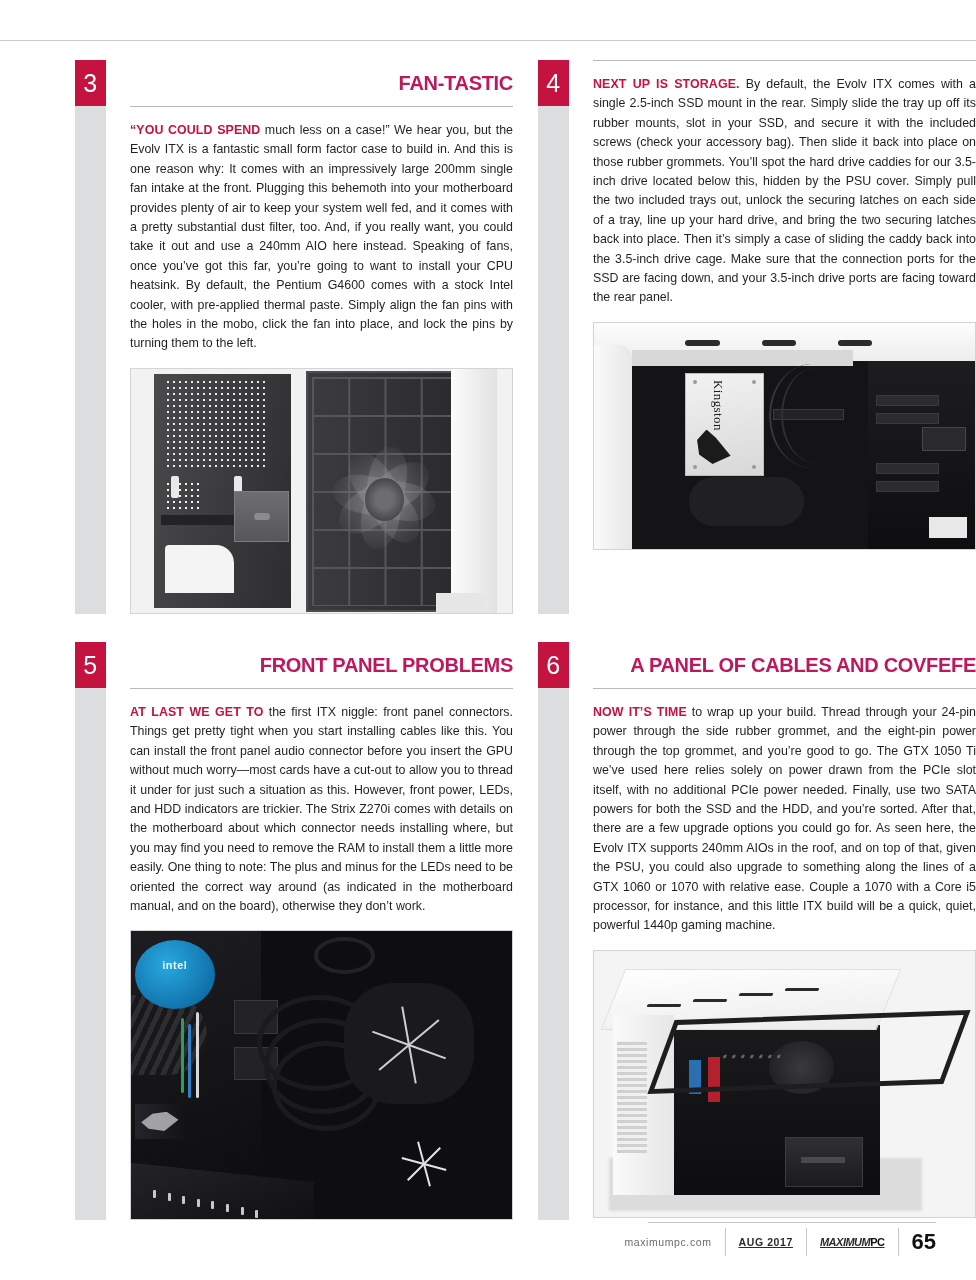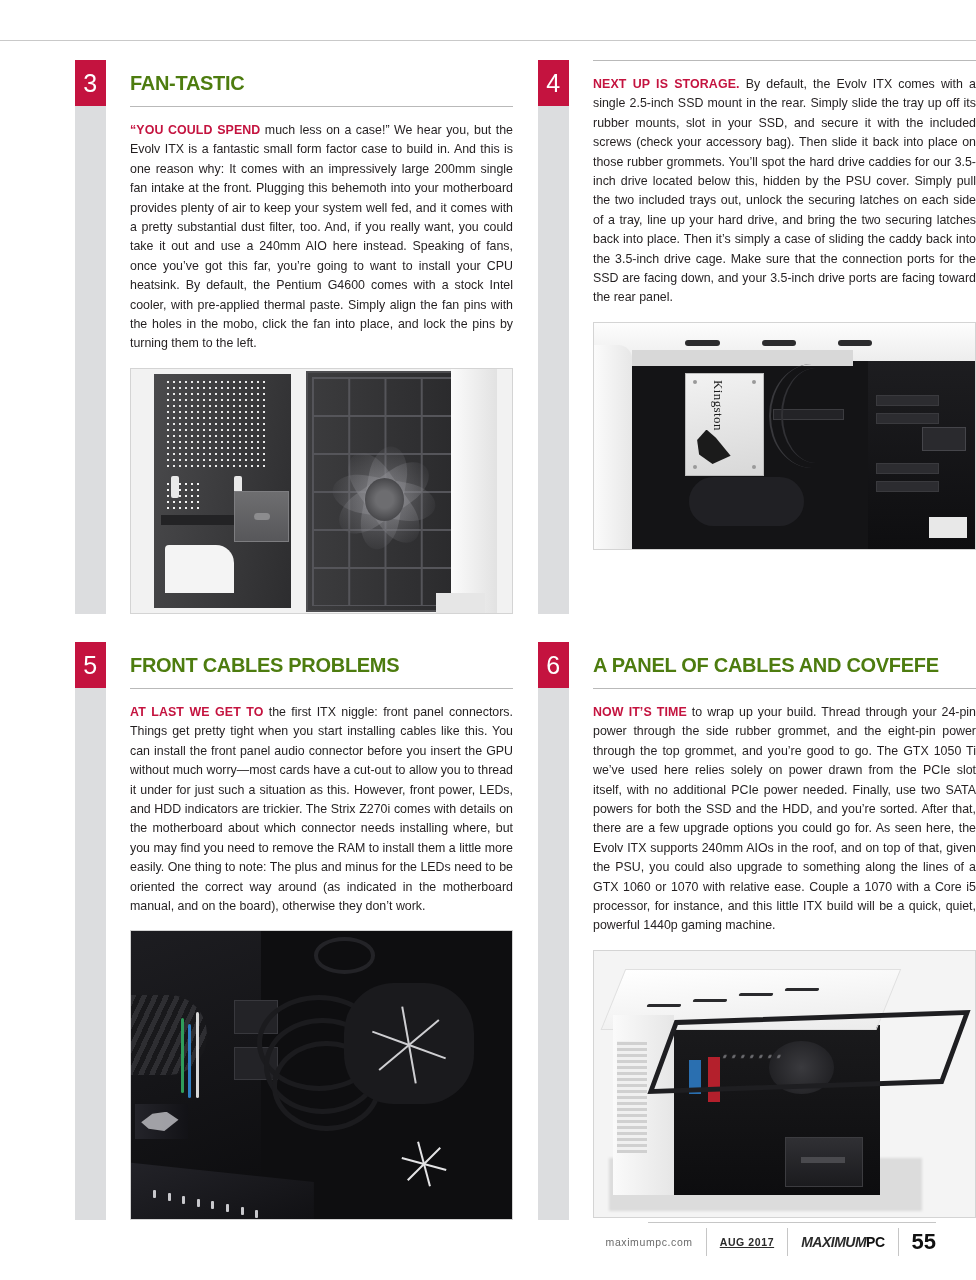--- a/index.html
+++ b/index.html
@@ -82,23 +82,24 @@
     box-sizing: border-box;
   }
 
   .sec-title {
     margin: 0;
     font-size: 20px;
     font-weight: bold;
     letter-spacing: -0.3px;
     line-height: 46px;
     height: 46px;
-    color: #4d7c0f;
+    color: #be185d;
     font-family: "Liberation Sans", sans-serif;
     white-space: nowrap;
+    text-align: right;
   }
 
   .title-rule {
     height: 1px;
     background: #b9b9b9;
     margin-bottom: 14px;
   }
 
   .body-text {
     font-size: 12.4px;
@@ -325,25 +326,26 @@
     padding: 0 13px;
     font-size: 10.5px;
     color: #6b6b6b;
     letter-spacing: .6px;
     border-right: 1px solid #c6c6c6;
     line-height: 28px;
     white-space: nowrap;
   }
   .f-cell.date { color: #2b2b2b; font-weight: bold; text-decoration: underline; }
   .f-cell.logo {
-    font-size: 14px;
+    font-size: 11px;
     font-weight: bold;
     font-style: italic;
     color: #2b2b2b;
     letter-spacing: -0.5px;
+    text-decoration: underline;
   }
   .f-cell.logo .pc { color:#111; font-style:normal; }
   .f-page {
     padding-left: 13px;
     font-size: 22px;
     font-weight: bold;
     color: #111111;
     line-height: 28px;
   }
 </style>
@@ -442,28 +444,31 @@
     </div>
 
     <div class="row" style="margin-top:28px;">
 
       <div class="section left">
         <div class="rail">
           <div class="num-tab">5</div>
           <div class="rail-strip"></div>
         </div>
         <div class="content">
-          <h2 class="sec-title">FRONT CABLES PROBLEMS</h2>
+          <h2 class="sec-title">FRONT PANEL PROBLEMS</h2>
           <div class="title-rule"></div>
           <p class="body-text"><span class="lead-in">AT LAST WE GET TO</span><span> the first ITX niggle: front panel connectors. Things get pretty tight when you start installing cables like this. You can install the front panel audio connector before you insert the GPU without much worry—most cards have a cut-out to allow you to thread it under for just such a situation as this. However, front power, LEDs, and HDD indicators are trickier. The Strix Z270i comes with details on the motherboard about which connector needs installing where, but you may find you need to remove the RAM to install them a little more easily. One thing to note: The plus and minus for the LEDs need to be oriented the correct way around (as indicated in the motherboard manual, and on the board), otherwise they don’t work.</span></p>
 
           <div class="photo p5">
             <div class="bg"></div>
             <div class="board"></div>
             <div class="fanblades"></div>
+            <div class="intel">
+                <div class="txt">intel</div>
+              </div>
             <div class="ring"></div>
             <div class="wire w-green" style="left:13%;top:30%;height:26%"></div>
             <div class="wire w-blue" style="left:15%;top:32%;height:26%"></div>
             <div class="wire w-white" style="left:17%;top:28%;height:30%"></div>
             <div class="dimm2" style="top:24%"></div>
             <div class="dimm2" style="top:40%"></div>
             <div class="heatpipe" style="left:33%;top:22%;width:30%;height:30%"></div>
             <div class="heatpipe" style="left:35%;top:30%;width:28%;height:30%"></div>
             <div class="heatpipe" style="left:37%;top:38%;width:26%;height:28%"></div>
             <div class="grommet">
@@ -534,17 +539,17 @@
 
     </div>
   </div>
 
   <div class="footer">
     <div class="footer-rule"></div>
     <div class="footer-inner">
       <span class="f-cell site">maximumpc.com</span>
       <span class="f-cell date">AUG 2017</span>
       <span class="f-cell logo"><span>MAXIMUM</span><span class="pc">PC</span></span>
-      <span class="f-page">55</span>
+      <span class="f-page">65</span>
     </div>
   </div>
 
 </div>
 
 </body></html>

